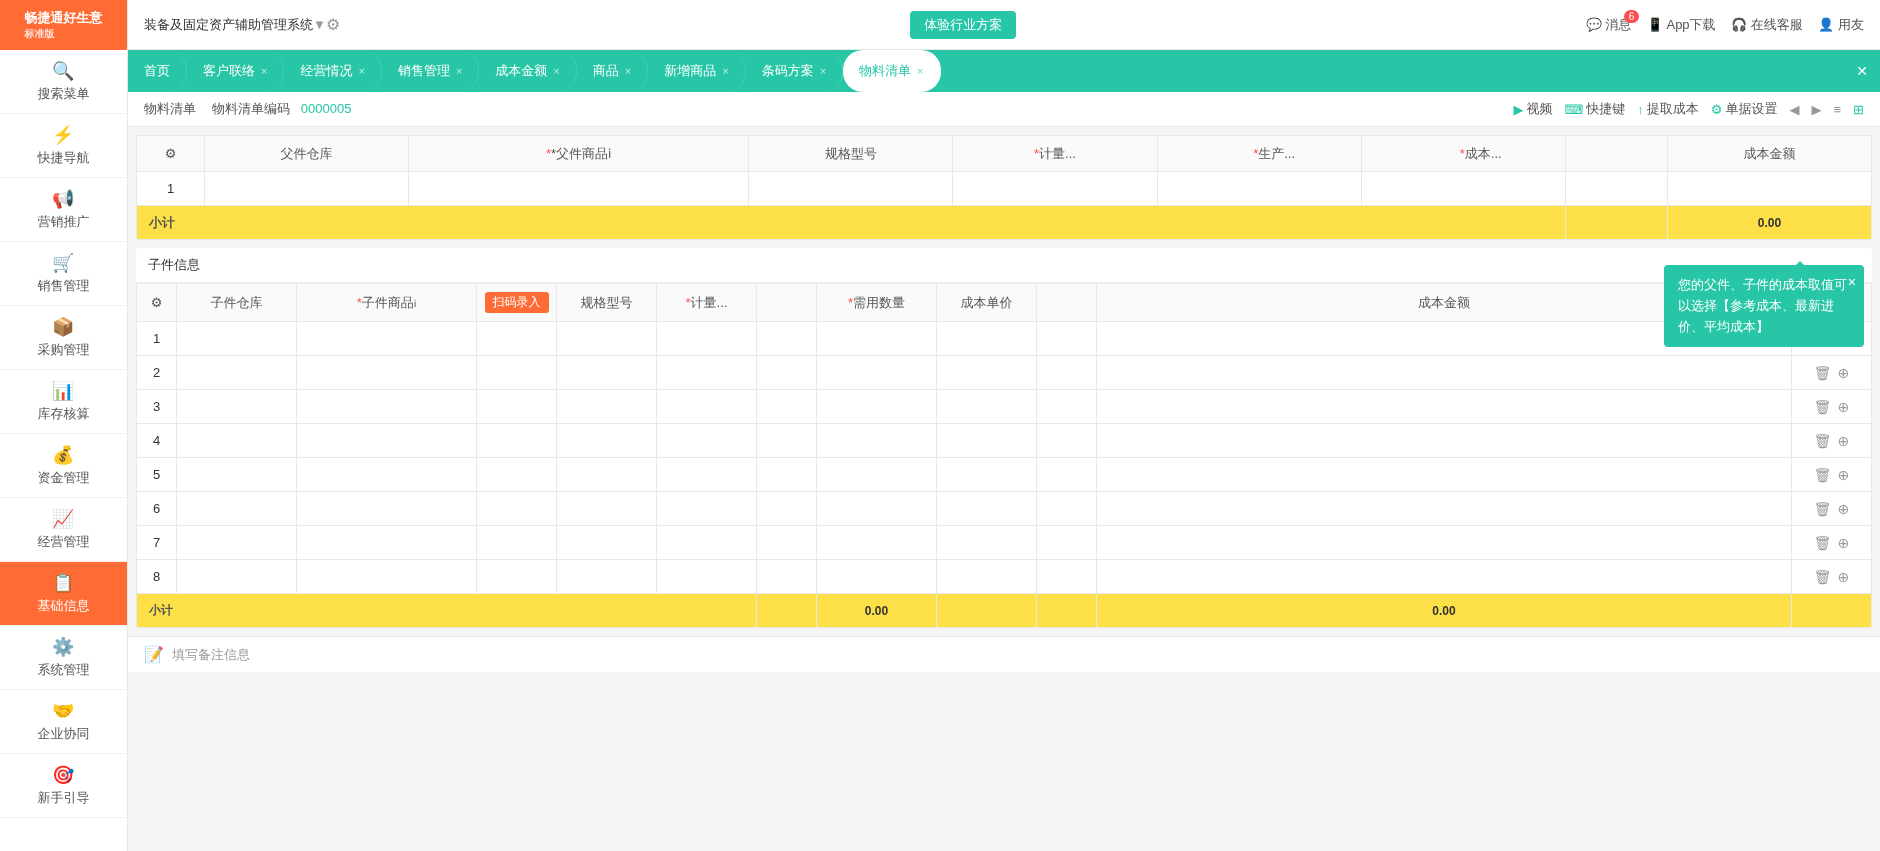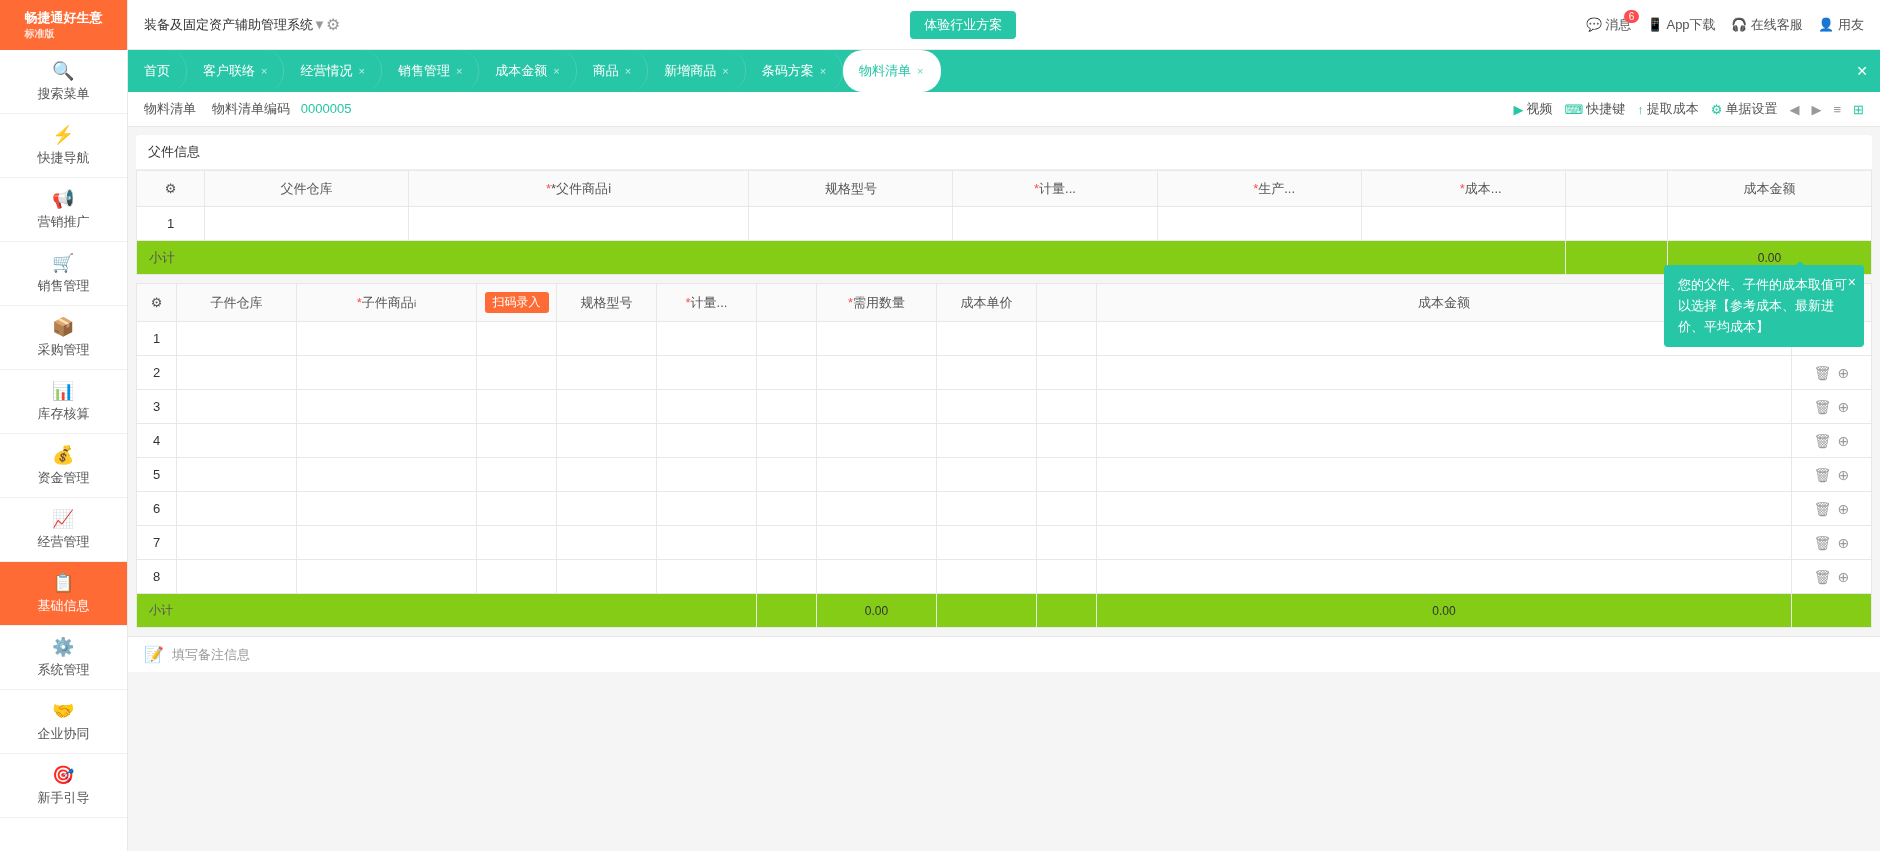--- a/index.html
+++ b/index.html
@@ -154,21 +154,21 @@
       white-space: nowrap;
     }
     td {
       padding: 0;
       border: 1px solid #e8e8e8;
       height: 34px;
       text-align: center;
       color: #333;
     }
     .required-mark { color: #ff4d4f; }
-    .subtotal-row td { background: #84cc16; font-size: 12px; padding: 6px; }
+    .subtotal-row td { background: #fde047; font-size: 12px; padding: 6px; font-weight: bold; }
     .subtotal-label { text-align: left; padding-left: 12px !important; color: #555; }
     .subtotal-value { font-weight: 500; color: #333; }
     .scan-btn {
       background: #ff6b35;
       color: #fff;
       border: none;
       border-radius: 3px;
       padding: 2px 8px;
       font-size: 12px;
       cursor: pointer;
@@ -391,21 +391,20 @@
     </div>
 
     <div class="content-wrapper">
 
       <div class="tooltip-box">
         <span class="tooltip-close">×</span>
         <span>您的父件、子件的成本取值可以选择【参考成本、最新进价、平均成本】</span>
       </div>
 
       <div class="section">
-        <div class="section-title">父件信息</div>
         <table>
           <thead>
             <tr>
               <th style="width:40px;"><span>⚙</span></th>
               <th style="width:120px;"><span>父件仓库</span></th>
               <th style="width:200px;">
                 <span class="required-mark">*</span><span>*父件商品ℹ</span>
               </th>
               <th style="width:120px;"><span>规格型号</span></th>
               <th style="width:120px;">
@@ -438,20 +437,21 @@
                 <span>小计</span>
               </td>
               <td></td>
               <td class="subtotal-value">0.00</td>
             </tr>
           </tbody>
         </table>
       </div>
 
       <div class="section">
+        <div class="section-title">子件信息</div>
         <table>
           <thead>
             <tr>
               <th style="width:40px;"><span>⚙</span></th>
               <th style="width:120px;">子件仓库</th>
               <th style="width:180px;">
                 <span class="required-mark">*</span>子件商品<span style="font-size:10px;">ℹ</span>
               </th>
               <th style="width:80px;">
                 <button class="scan-btn">扫码录入</button>

